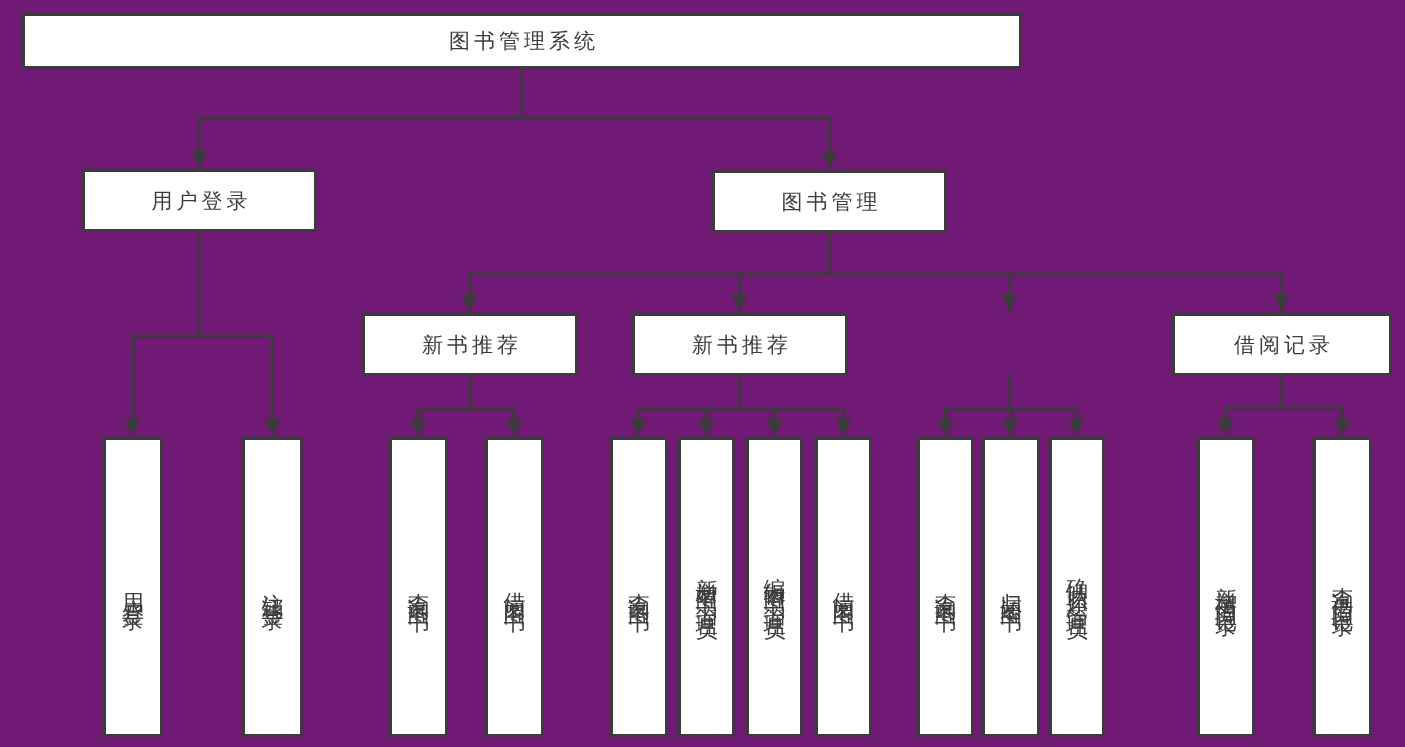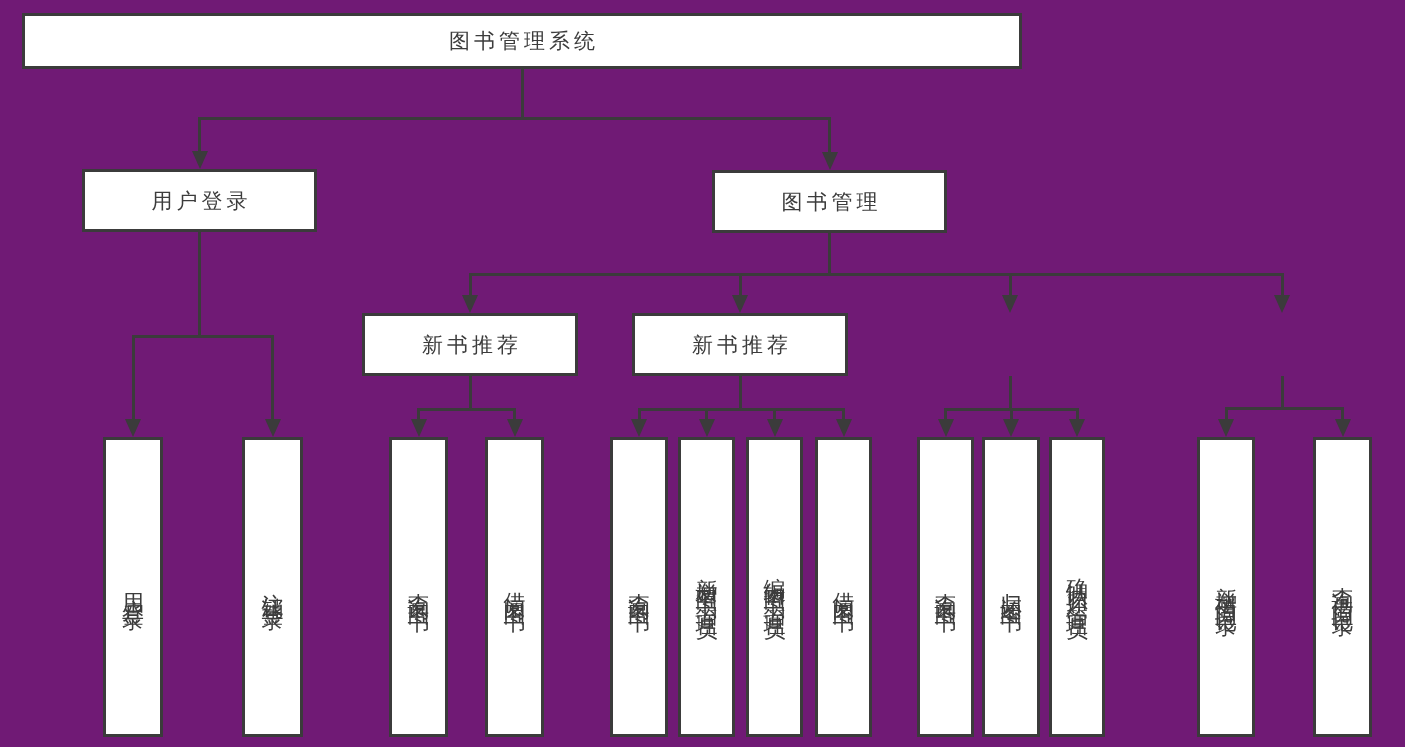--- a/index.html
+++ b/index.html
@@ -120,20 +120,23 @@
     </div>
     <div class="node" style="left: 712px; top: 170px; width: 235px; height: 63px;">
       <span class="lbl">图书管理</span>
     </div>
     <div class="node" style="left: 362px; top: 313px; width: 216px; height: 63px;">
       <span class="lbl">新书推荐</span>
     </div>
     <div class="node" style="left: 632px; top: 313px; width: 216px; height: 63px;">
       <span class="lbl">新书推荐</span>
     </div>
+    <div class="node" style="left: 1172px; top: 313px; width: 220px; height: 63px;">
+      <span class="lbl">借阅记录</span>
+    </div>
     <div class="node vertical" style="left: 103px; top: 437px; width: 60px; height: 300px;">
       <span class="lbl">用户登录</span>
     </div>
     <div class="node vertical" style="left: 242px; top: 437px; width: 61px; height: 300px;">
       <span class="lbl">注销登录</span>
     </div>
     <div class="node vertical" style="left: 389px; top: 437px; width: 59px; height: 300px;">
       <span class="lbl">查询图书</span>
     </div>
     <div class="node vertical" style="left: 485px; top: 437px; width: 59px; height: 300px;">

